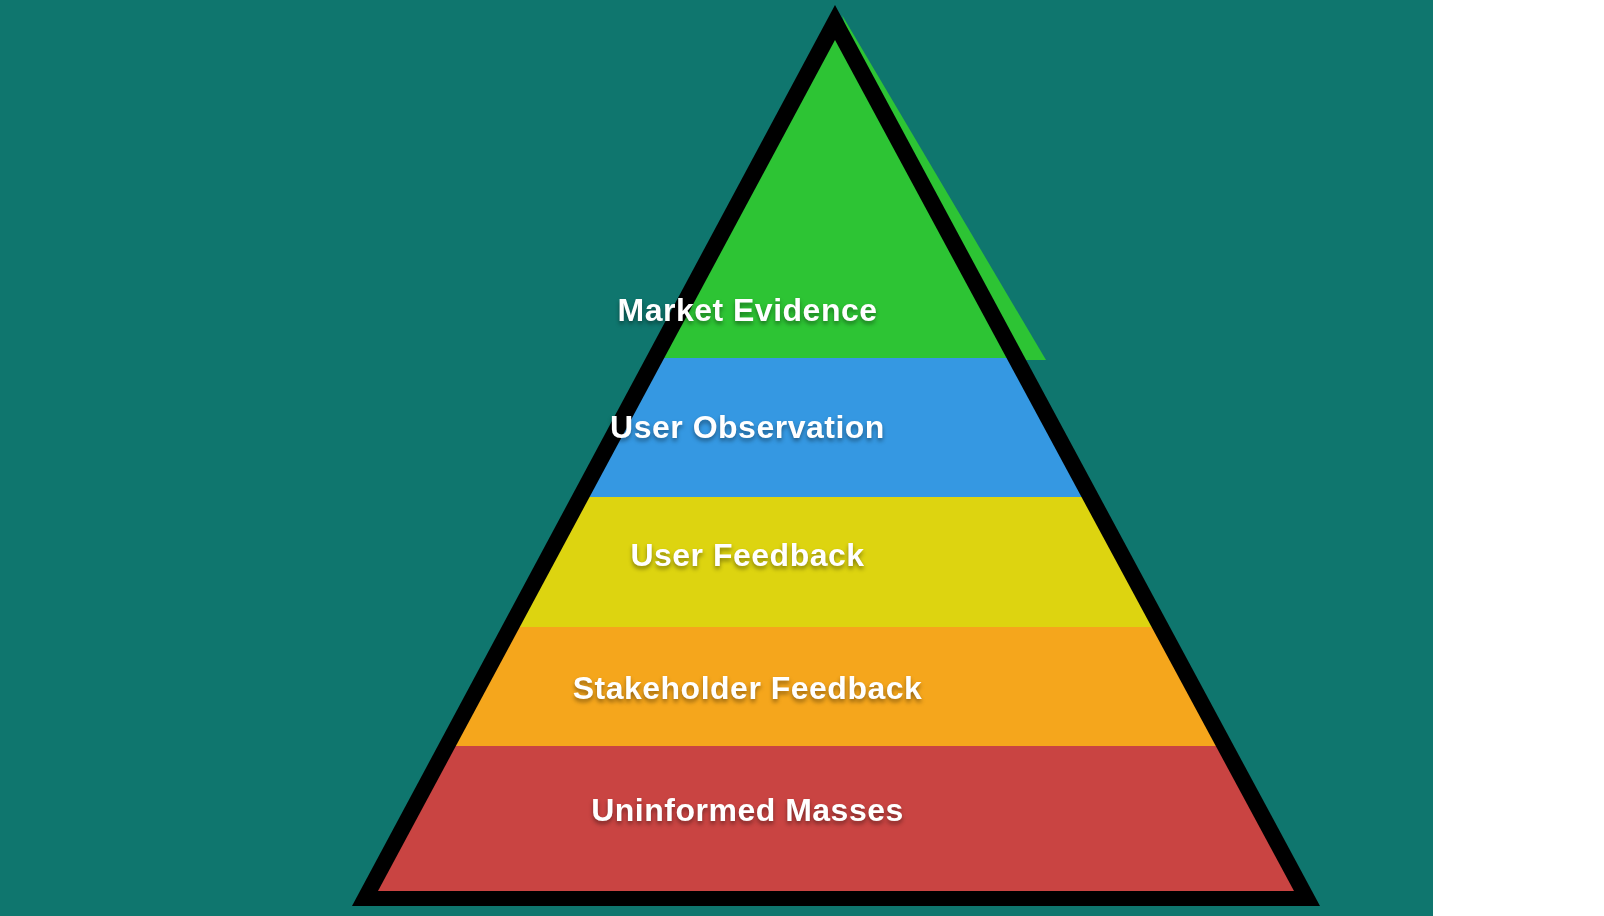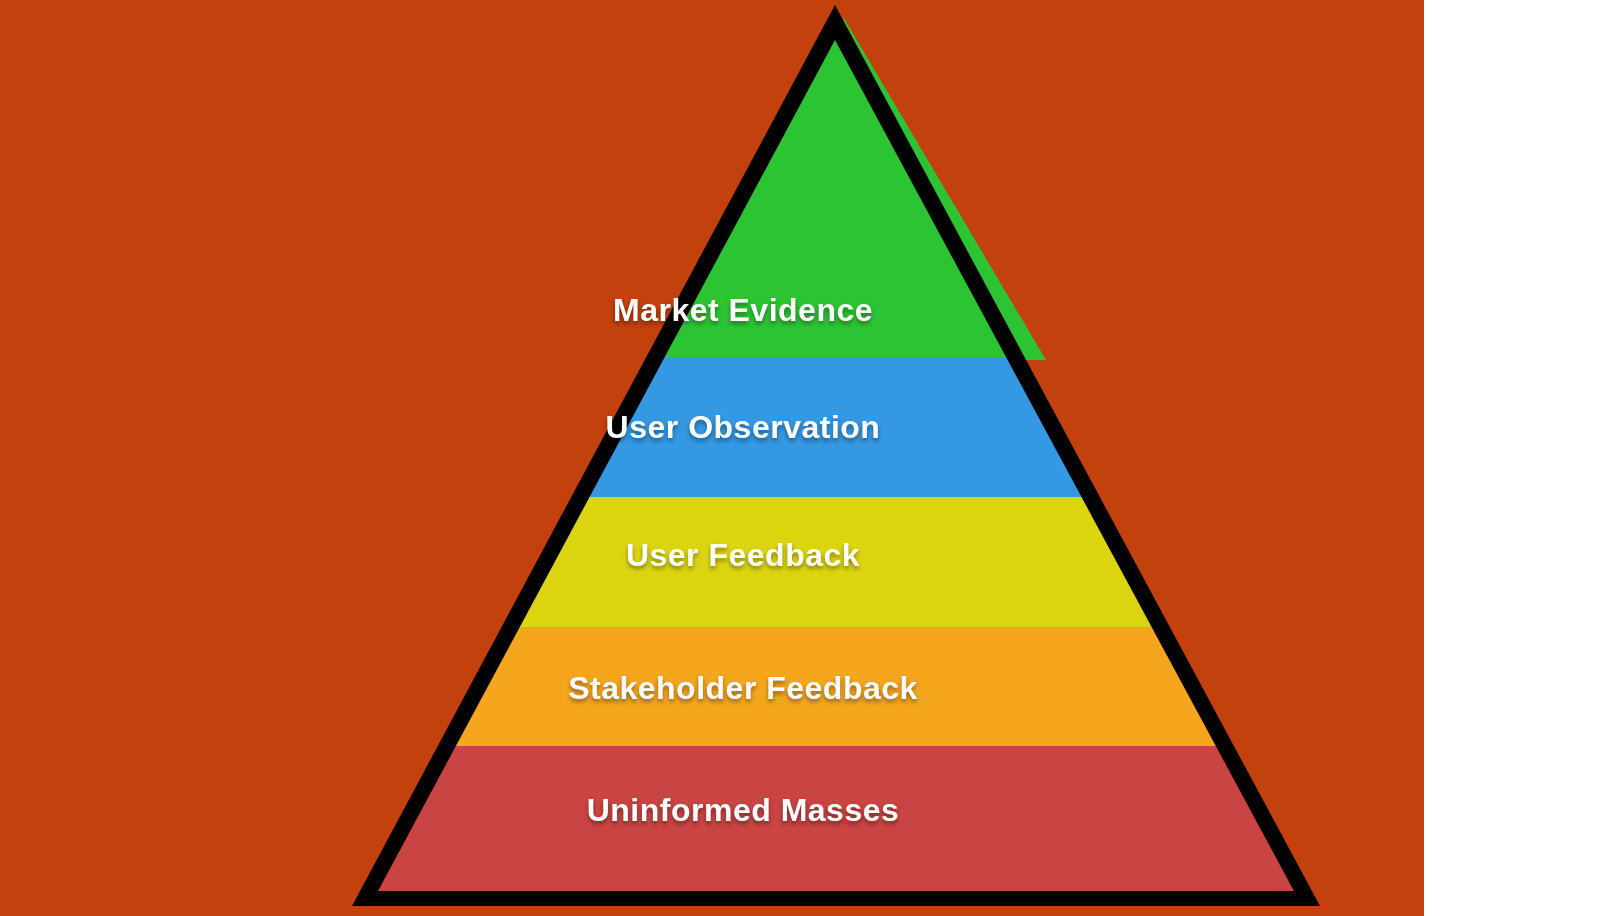--- a/index.html
+++ b/index.html
@@ -5,22 +5,23 @@
   html, body {
     margin: 0;
     padding: 0;
     background: #ffffff;
     font-family: "Liberation Sans", "DejaVu Sans", sans-serif;
   }
   .stage {
     position: relative;
     width: 1424px;
     height: 916px;
-    background: #c2410c;
+    background: #0f766e;
     overflow: hidden;
+    padding-left: 9px;
   }
   .stage svg {
     position: absolute;
     left: 0;
     top: 0;
     display: block;
   }
   .level-label {
     position: absolute;
     left: 0;

